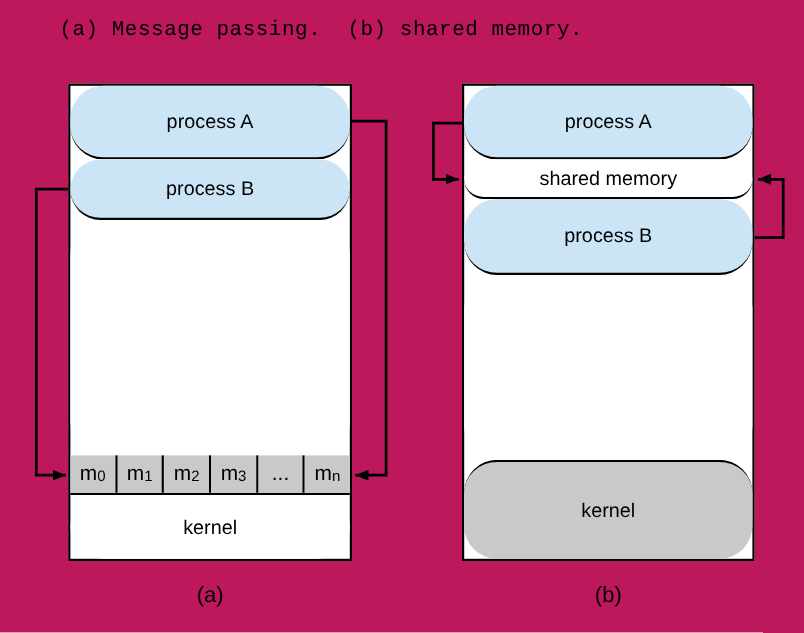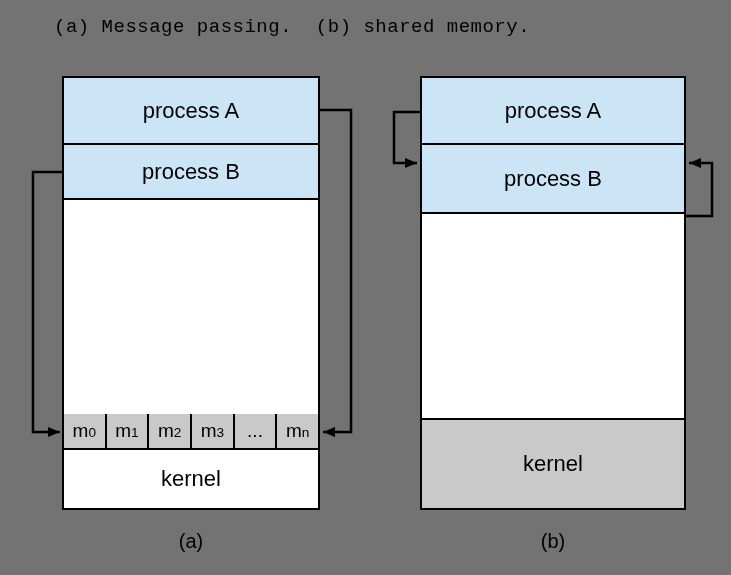--- a/index.html
+++ b/index.html
@@ -5,21 +5,21 @@
   html, body {
     margin: 0;
     padding: 0;
     background: #ffffff;
     font-family: "Liberation Sans", sans-serif;
   }
   .canvas {
     position: relative;
     width: 731px;
     height: 575px;
-    background: #737373;
+    background: #be185d;
     overflow: hidden;
   }
   .caption {
     position: absolute;
     left: 54px;
     top: 16px;
     font-family: "Liberation Mono", "DejaVu Sans Mono", monospace;
     font-size: 19px;
     color: #000000;
     white-space: pre;
@@ -39,23 +39,24 @@
     flex-direction: column;
     background: #ffffff;
   }
   .diagram-a { left: 62px; top: 76px; width: 258px; height: 434px; }
   .diagram-b { left: 420px; top: 76px; width: 266px; height: 434px; }
   .band {
     box-sizing: border-box;
     display: flex;
     align-items: center;
     justify-content: center;
-    font-size: 22px;
+    font-size: 18px;
     color: #000000;
     flex: 0 0 auto;
+    border-radius: 30px;
   }
   .blue   { background: #cbe5f6; }
   .gray   { background: #c9c9c9; }
   .white  { background: #ffffff; }
   .bb     { border-bottom: 2px solid #000000; }
   .bt     { border-top: 2px solid #000000; }
   .spacer { flex: 1 1 auto; background: #ffffff; }
 
   .a-process-a { height: 67px; }
   .a-process-b { height: 55px; }
@@ -159,20 +160,23 @@
     </div>
     <div class="band white a-kernel">
       <span>kernel</span>
     </div>
   </div>
 
   <div class="diagram diagram-b">
     <div class="band blue bb b-process-a">
       <span>process A</span>
     </div>
+    <div class="band white bb b-shared">
+      <span>shared memory</span>
+    </div>
     <div class="band blue bb b-process-b">
       <span>process B</span>
     </div>
     <div class="band spacer"></div>
     <div class="band gray bt b-kernel">
       <span>kernel</span>
     </div>
   </div>
 
   <div class="sub-label sub-label-a">(a)</div>

